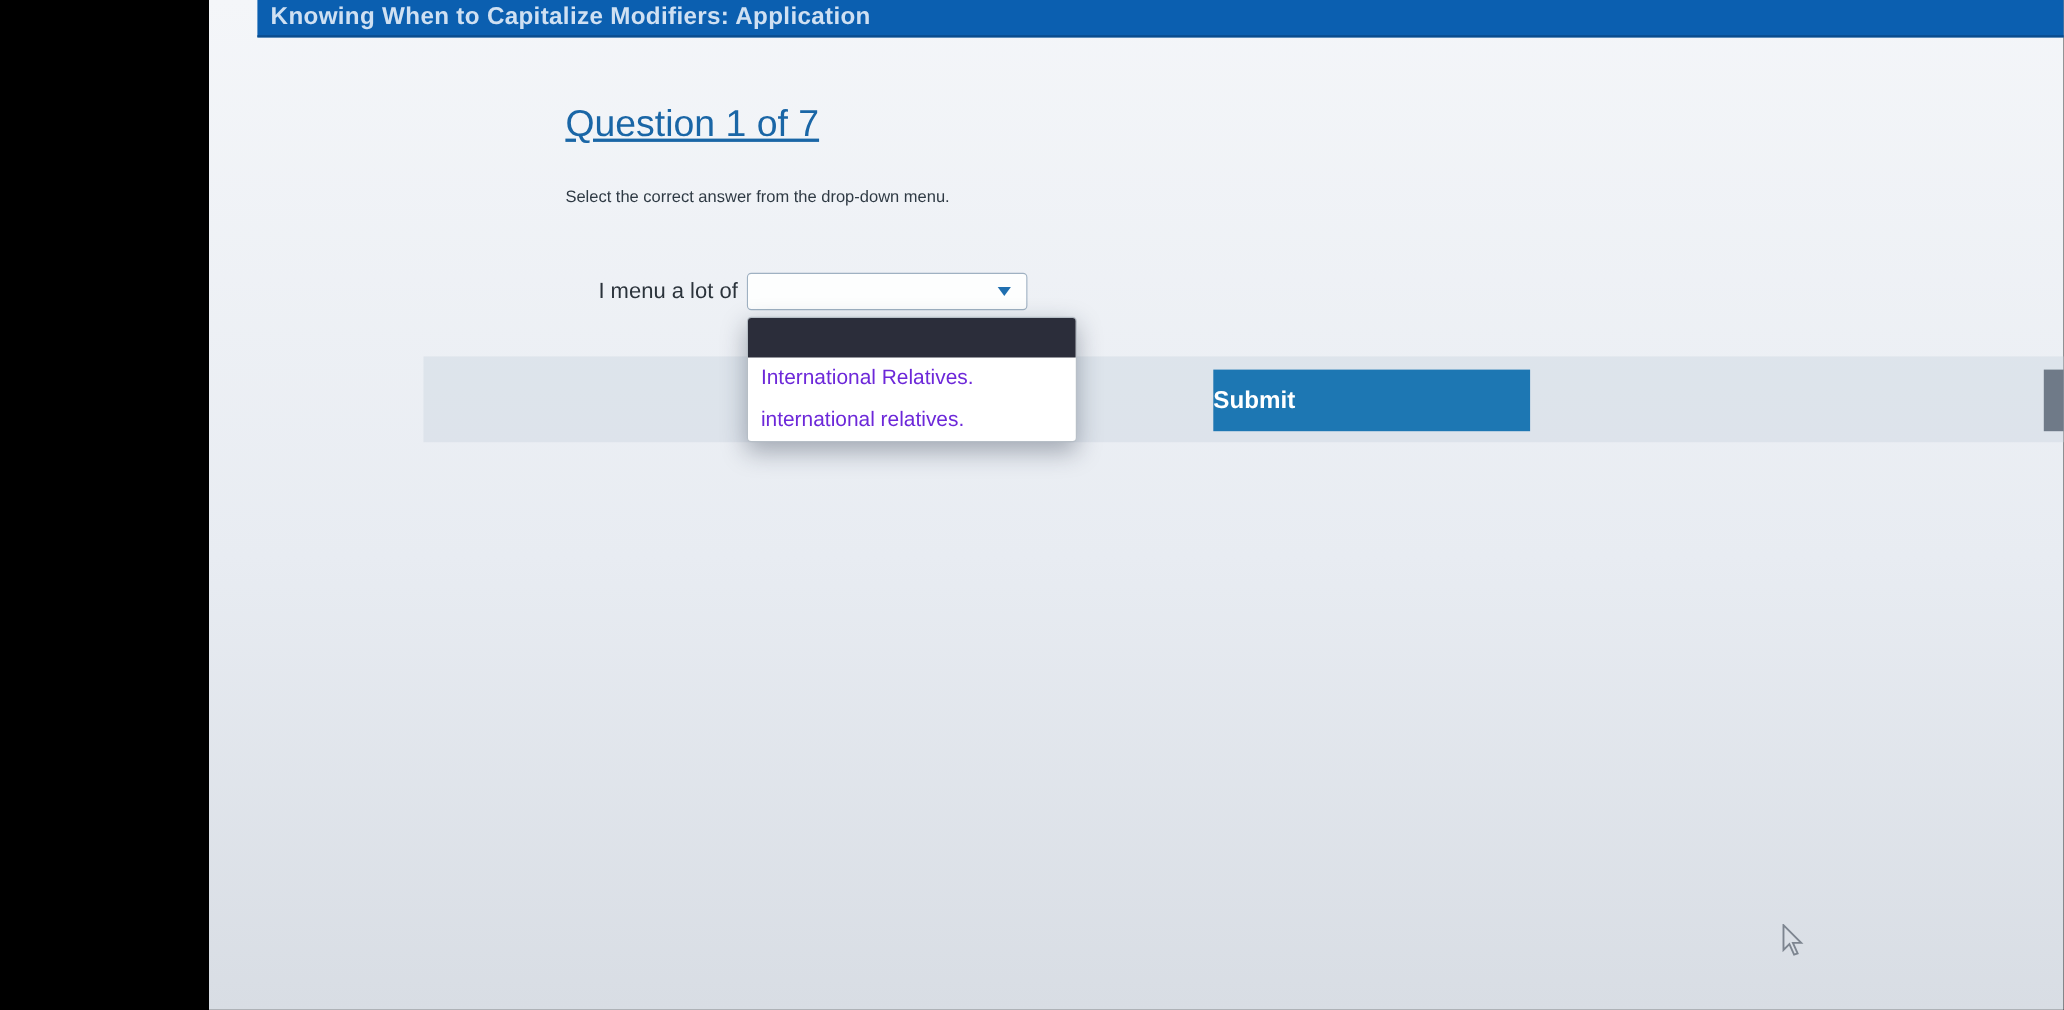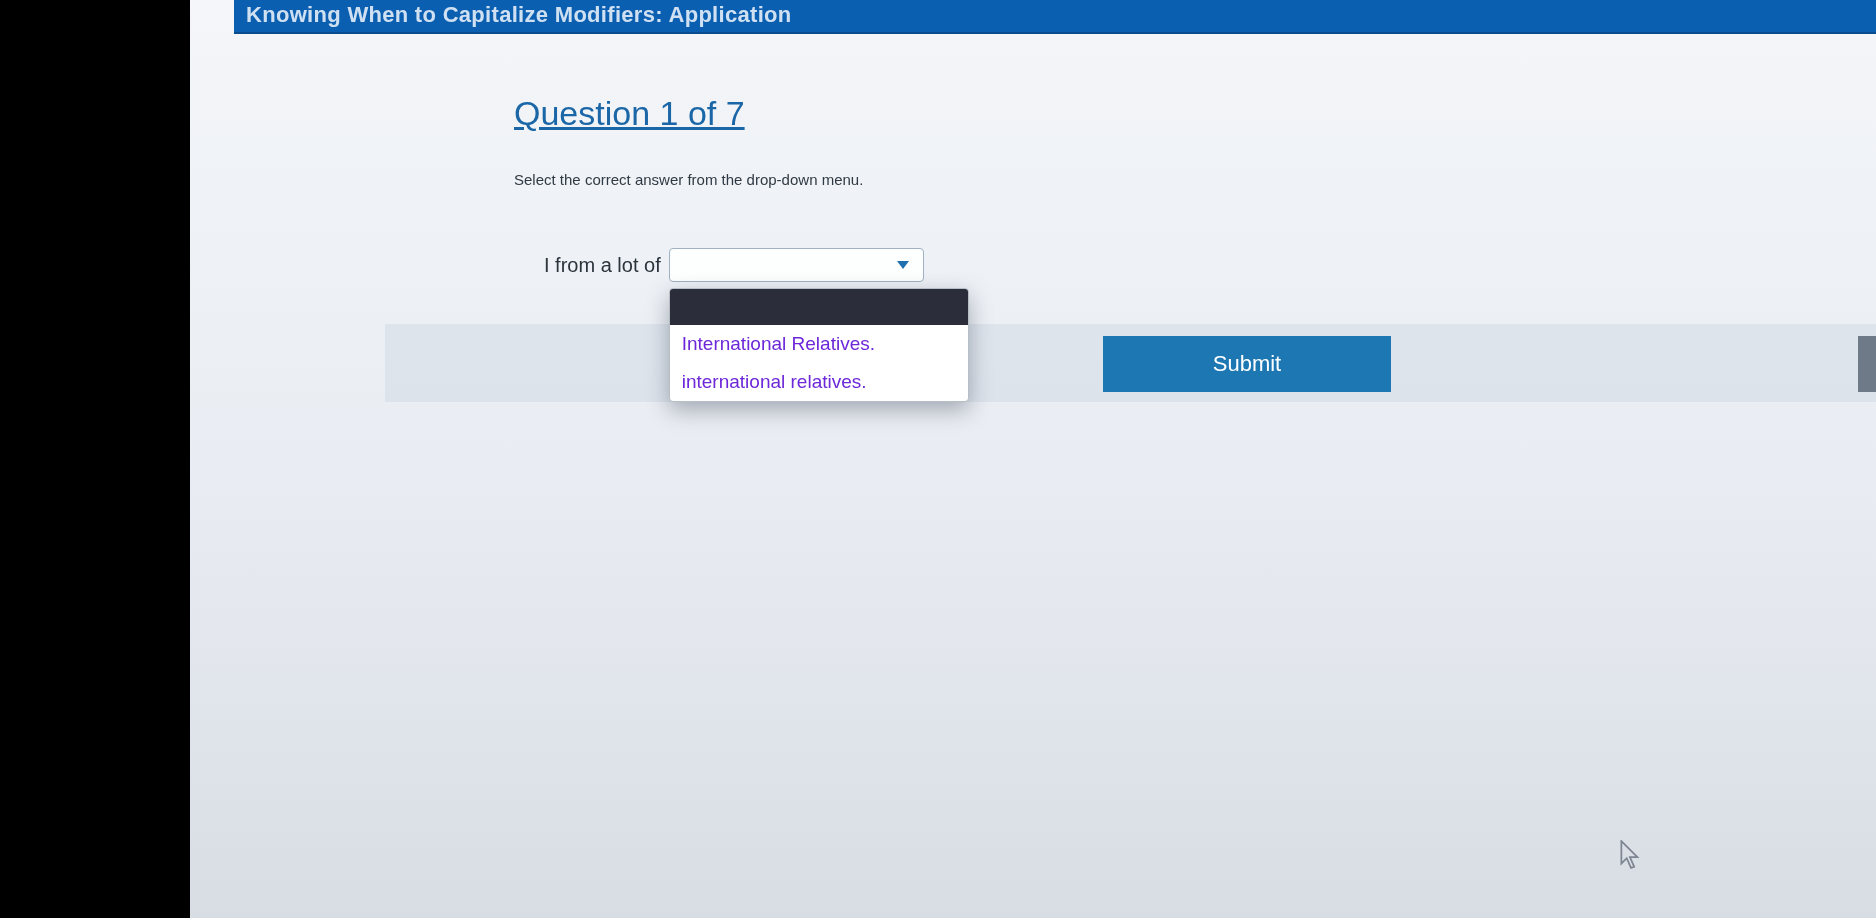--- a/index.html
+++ b/index.html
@@ -120,23 +120,23 @@
   }
   .submit-btn {
     position: absolute;
     left: 718px;
     top: 12px;
     width: 288px;
     height: 56px;
     background: #1d77b3;
     color: #fff;
     font-size: 22px;
-    font-weight: 400;
+    font-weight: 700;
     border: none;
-    text-align: center;
+    text-align: left;
     line-height: 56px;
     cursor: pointer;
   }
   .side-stub {
     position: absolute;
     right: 0;
     top: 12px;
     width: 18px;
     height: 56px;
     background: #6f7a88;
@@ -160,21 +160,21 @@
       <span>Knowing When to Capitalize Modifiers: Application</span>
     </div>
 
     <div class="content">
 
       <div class="question-title">Question 1 of 7</div>
 
       <div class="instruction">Select the correct answer from the drop-down menu.</div>
 
       <div class="sentence-row">
-        <span class="sentence-text">I from a lot of</span>
+        <span class="sentence-text">I menu a lot of</span>
 
         <div class="dropdown-wrap">
           <div class="dropdown-trigger">
             <span></span>
             <span class="dropdown-caret"></span>
           </div>
 
           <div class="dropdown-menu">
             <div class="dropdown-option blank"></div>
             <div class="dropdown-option">International Relatives.</div>

